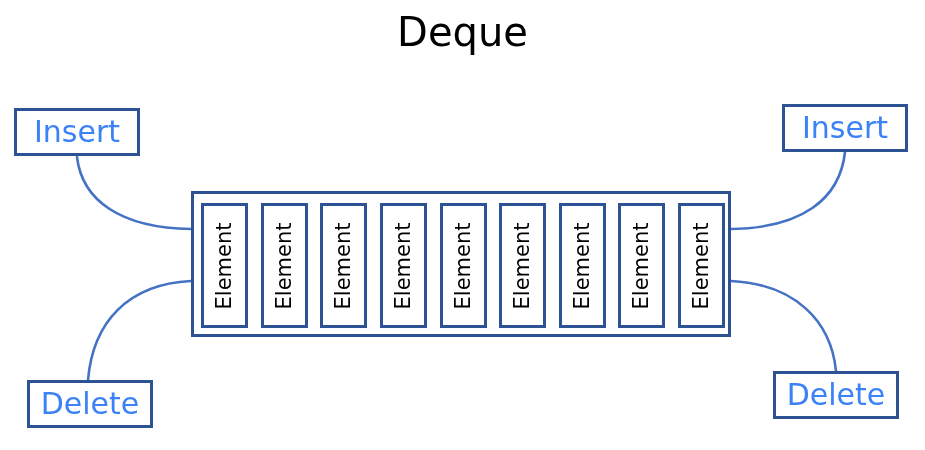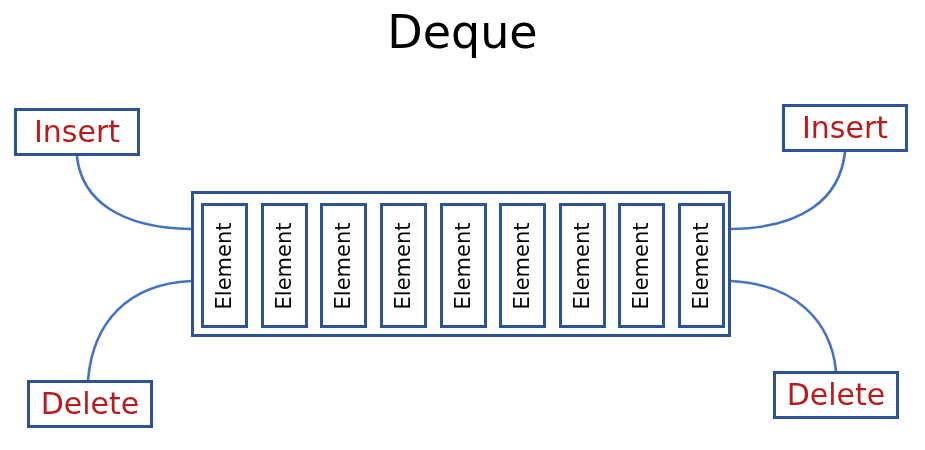--- a/index.html
+++ b/index.html
@@ -18,21 +18,21 @@
     overflow: hidden;
   }
 
   
   #title {
     position: absolute;
     left: 0;
     top: 4px;
     width: 925px;
     text-align: center;
-    font-size: 46px;
+    font-size: 40px;
     line-height: 56px;
     color: #000000;
     font-weight: 400;
     letter-spacing: 0px;
     white-space: nowrap;
   }
 
   
   #connectors {
     position: absolute;
@@ -44,21 +44,21 @@
 
   
   .label-box {
     position: absolute;
     box-sizing: border-box;
     border: 3px solid #2E5395;
     background: #ffffff;
     display: flex;
     align-items: center;
     justify-content: center;
-    color: #b91c1c;
+    color: #3b82f6;
     font-size: 30px;
     line-height: 34px;
     white-space: nowrap;
   }
   #box-insert-left  { left: 14px;  top: 108px; width: 126px; height: 48px; }
   #box-delete-left  { left: 27px;  top: 380px; width: 126px; height: 48px; }
   #box-insert-right { left: 782px; top: 104px; width: 126px; height: 48px; }
   #box-delete-right { left: 773px; top: 371px; width: 126px; height: 48px; }
 
   

